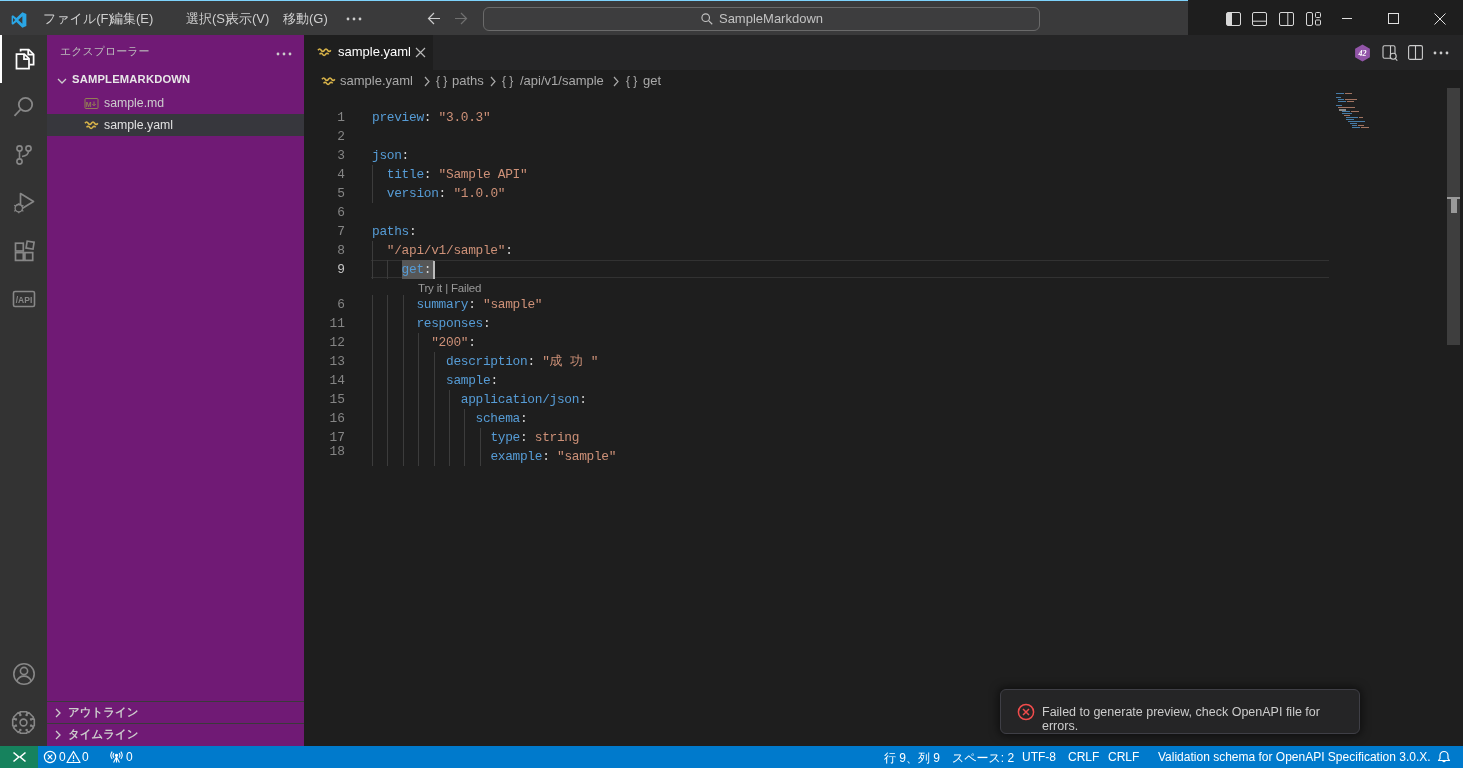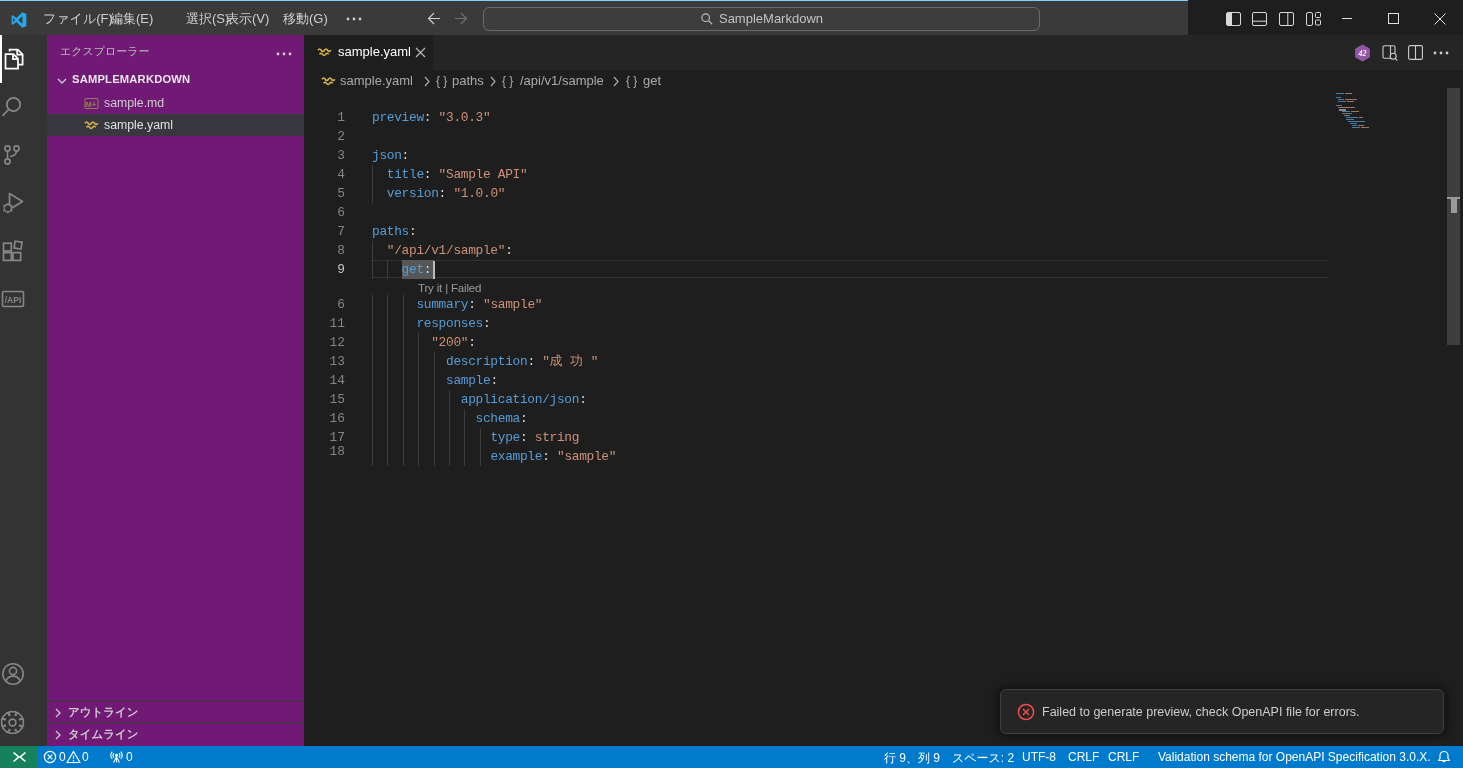--- a/index.html
+++ b/index.html
@@ -4,41 +4,41 @@
   html,body{margin:0;padding:0;background:#1e1e1e;width:1463px;height:768px;overflow:hidden}
   *{box-sizing:border-box}
   body{font-family:"Liberation Sans",sans-serif;color:#cccccc;position:relative}
   .abs{position:absolute}
   
   #titlebar{position:absolute;left:0;top:0;width:1188px;height:35px;background:#3a3a3b;border-top:1px solid #7dd3fc}
   #titlebar .menu{position:absolute;top:0;height:35px;line-height:35px;font-size:13px;color:#cfcfcf}
   #cmdcenter{position:absolute;left:483px;top:6px;width:557px;height:24px;background:#3d3d3e;border:1px solid #6a6a6a;border-radius:6px;color:#c2c2c2;font-size:13px;text-align:center;line-height:22px}
   
   #activitybar{position:absolute;left:0;top:35px;width:47px;height:711px;background:#333333}
-  .actitem{position:absolute;left:0;width:47px;height:48px;display:flex;align-items:center;}
+  .actitem{position:absolute;left:0;width:47px;height:48px;display:flex;align-items:center;justify-content:center}
   
   #sidebar{position:absolute;left:47px;top:35px;width:258px;height:711px;background:#701a75;border-right:1px solid #1e1e1e}
   
   #tabstrip{position:absolute;left:305px;top:35px;width:1158px;height:35px;background:#252526}
   #tab1{position:absolute;left:0;top:0;width:128px;height:35px;background:#1e1e1e;color:#ffffff;font-size:13px}
   #breadcrumbs{position:absolute;left:305px;top:70px;width:1158px;height:22px;background:#1e1e1e;color:#a9a9a9;font-size:13px}
   .bc{position:absolute;top:0;line-height:22px;white-space:pre}
   #editor{position:absolute;left:305px;top:92px;width:1158px;height:654px;background:#1e1e1e}
   .ln{position:absolute;width:40px;text-align:right;color:#858585;font-family:"Liberation Mono",monospace;font-size:12.84px;line-height:19px;left:0}
   .cl{position:absolute;left:67px;color:#999999;font-size:11.5px;line-height:16px;white-space:pre;letter-spacing:-0.17px}
   .code{position:absolute;left:67px;font-family:"Liberation Mono",monospace;font-size:12.84px;line-height:19px;white-space:pre;letter-spacing:-0.3px}
   .k{color:#569cd6}.s{color:#ce9178}.p{color:#d4d4d4}
   .guide{position:absolute;width:1px;background:#3c3c3c}
   .mmb{position:absolute;height:1.3px;background:#569cd6;opacity:.75}
   .mmo{position:absolute;height:1.3px;background:#ce9178;opacity:.75}
   
   #statusbar{position:absolute;left:0;top:746px;width:1463px;height:22px;background:#007acc;color:#ffffff;font-size:12px}
   #remote{position:absolute;left:0;top:0;width:38px;height:22px;background:#16825d}
   
-  #toast{position:absolute;left:1000px;top:689px;width:444px;height:45px;background:#252526;border:1px solid #3f3f46;border-radius:6px;box-shadow:0 0 8px 2px rgba(0,0,0,0.5);font-size:12.5px;color:#cccccc}
+  #toast{position:absolute;left:1000px;top:689px;width:360px;height:45px;background:#252526;border:1px solid #3f3f46;border-radius:6px;box-shadow:0 0 8px 2px rgba(0,0,0,0.5);font-size:12.5px;color:#cccccc}
 </style></head>
 <body>
 <div id="titlebar">
   <svg class="abs" style="left:11px;top:11px" width="16" height="16" viewBox="0 0 100 100">
       <path fill="#2aa6e6" fill-rule="evenodd" d="M71 99L96 87V13L71 1 33.8 37.8 12 21 4 25v50l8 4 21.8-16.8zM12.5 63.4V36.6L26 50zM45.5 50L71 26.2v47.6z"></path>
     </svg>
   <div class="menu" style="left:43px">ファイル(F)</div>
   <div class="menu" style="left:110px">編集(E)</div>
   <div class="menu" style="left:186px">選択(S)</div>
   <div class="menu" style="left:226px">表示(V)</div>

